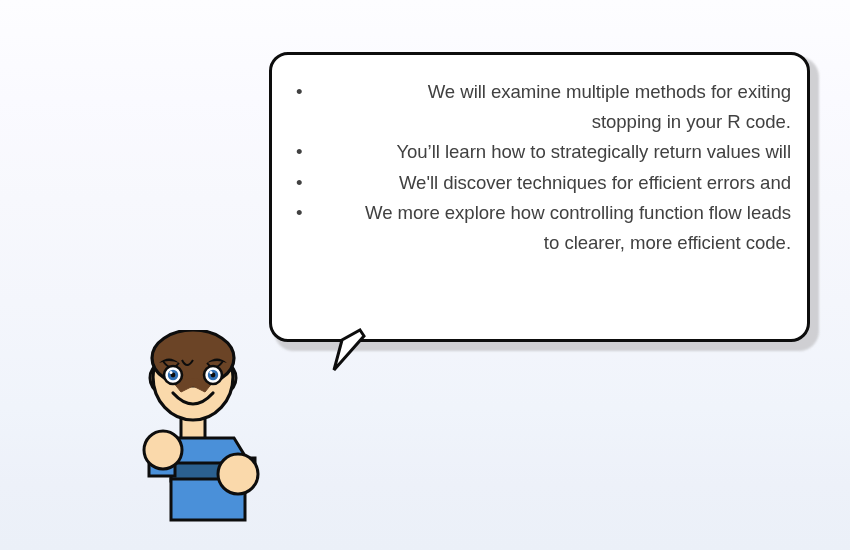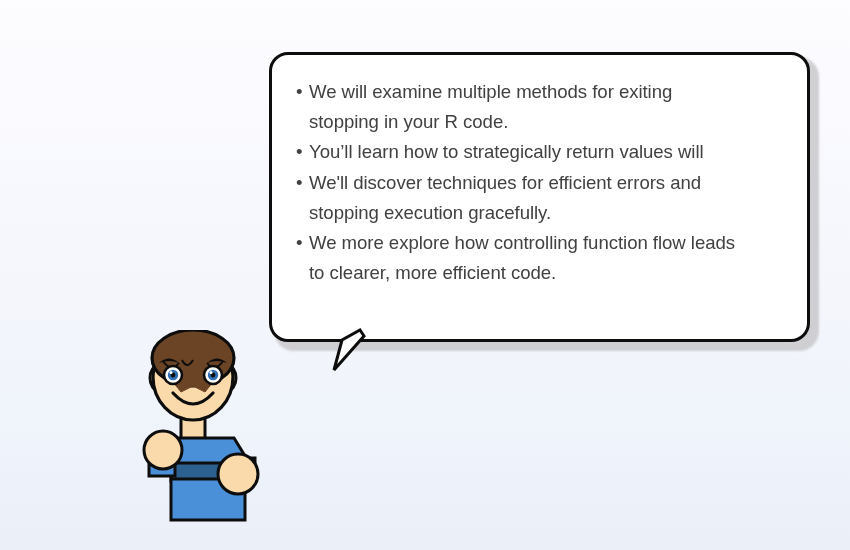--- a/index.html
+++ b/index.html
@@ -73,21 +73,21 @@
     letter-spacing: -0.05px;
     white-space: pre;
   }
   .bullet-dot {
     width: 13px;
     flex: 0 0 13px;
     color: #414141;
     font-size: 18.6px;
     line-height: 30.2px;
   }
-  .bullet-text { flex: 1 1 auto; }
+  .bullet-text { flex: 1 1 auto; text-align: right; }
 
   
   #bubble-tail {
     position: absolute;
     left: 60px;
     top: 278px;
     width: 50px;
     height: 42px;
     overflow: visible;
   }
@@ -123,24 +123,20 @@
         </div>
 
         <div class="bullet-line">
           <span class="bullet-dot">•</span>
           <span class="bullet-text">You’ll learn how to strategically return values will</span>
         </div>
 
         <div class="bullet-line">
           <span class="bullet-dot">•</span>
           <span class="bullet-text">We'll discover techniques for efficient errors and</span>
-        </div>
-        <div class="bullet-line">
-          <span class="bullet-dot"></span>
-          <span class="bullet-text">stopping execution gracefully.</span>
         </div>
 
         <div class="bullet-line">
           <span class="bullet-dot">•</span>
           <span class="bullet-text">We more explore how controlling function flow leads</span>
         </div>
         <div class="bullet-line">
           <span class="bullet-dot"></span>
           <span class="bullet-text">to clearer, more efficient code.</span>
         </div>

